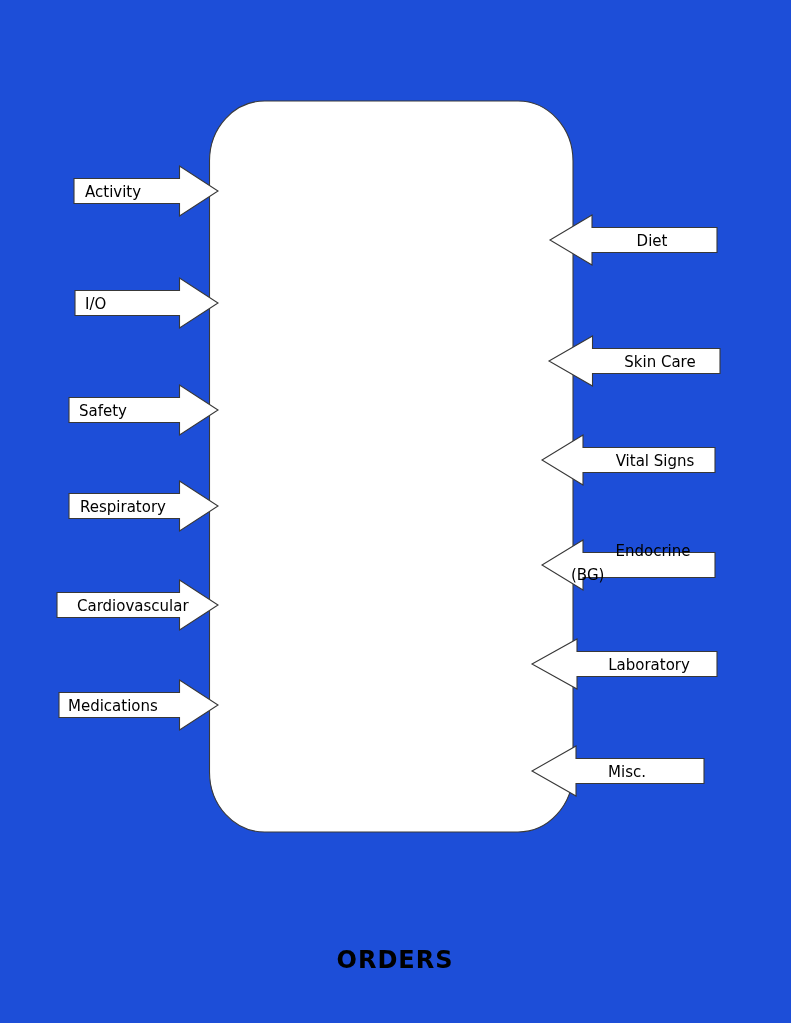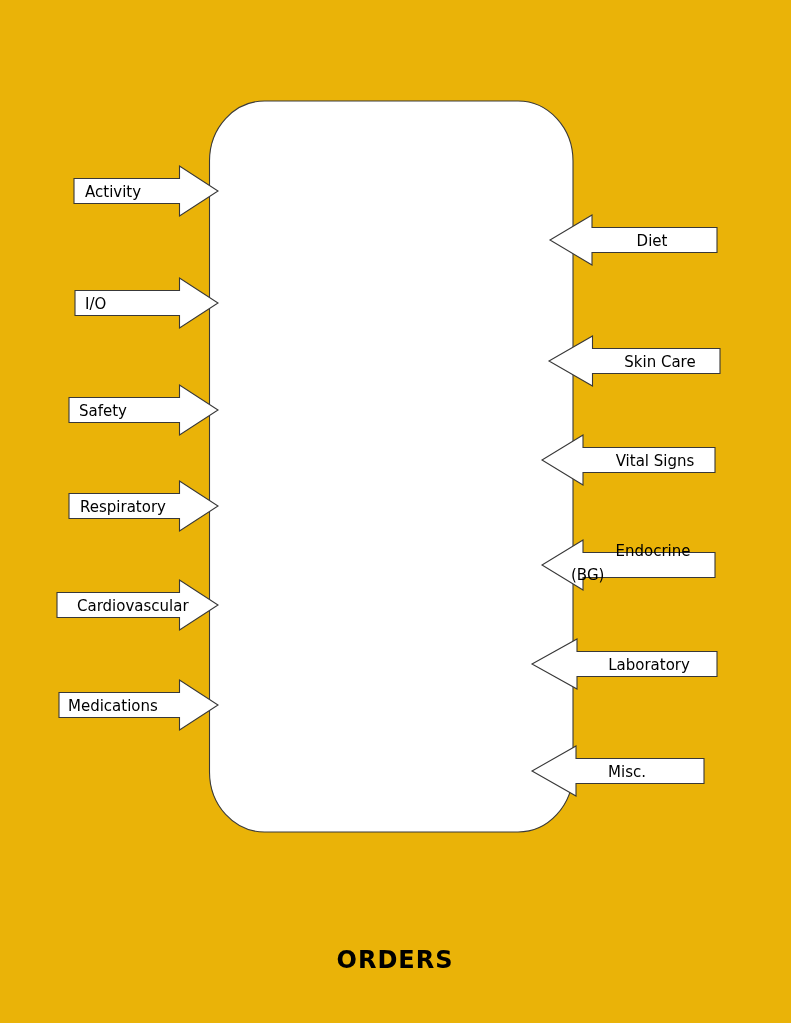--- a/index.html
+++ b/index.html
@@ -4,21 +4,21 @@
 <style>
   html, body {
     margin: 0;
     padding: 0;
     background: #ffffff;
   }
   .page {
     position: relative;
     width: 791px;
     height: 1023px;
-    background: #eab308;
+    background: #1d4ed8;
     overflow: hidden;
     font-family: "DejaVu Sans", "Liberation Sans", sans-serif;
   }
   svg { display: block; }
   .container-outline {
     fill: #ffffff;
     stroke: #3a3a3a;
     stroke-width: 1.1;
   }
   .arrow {

